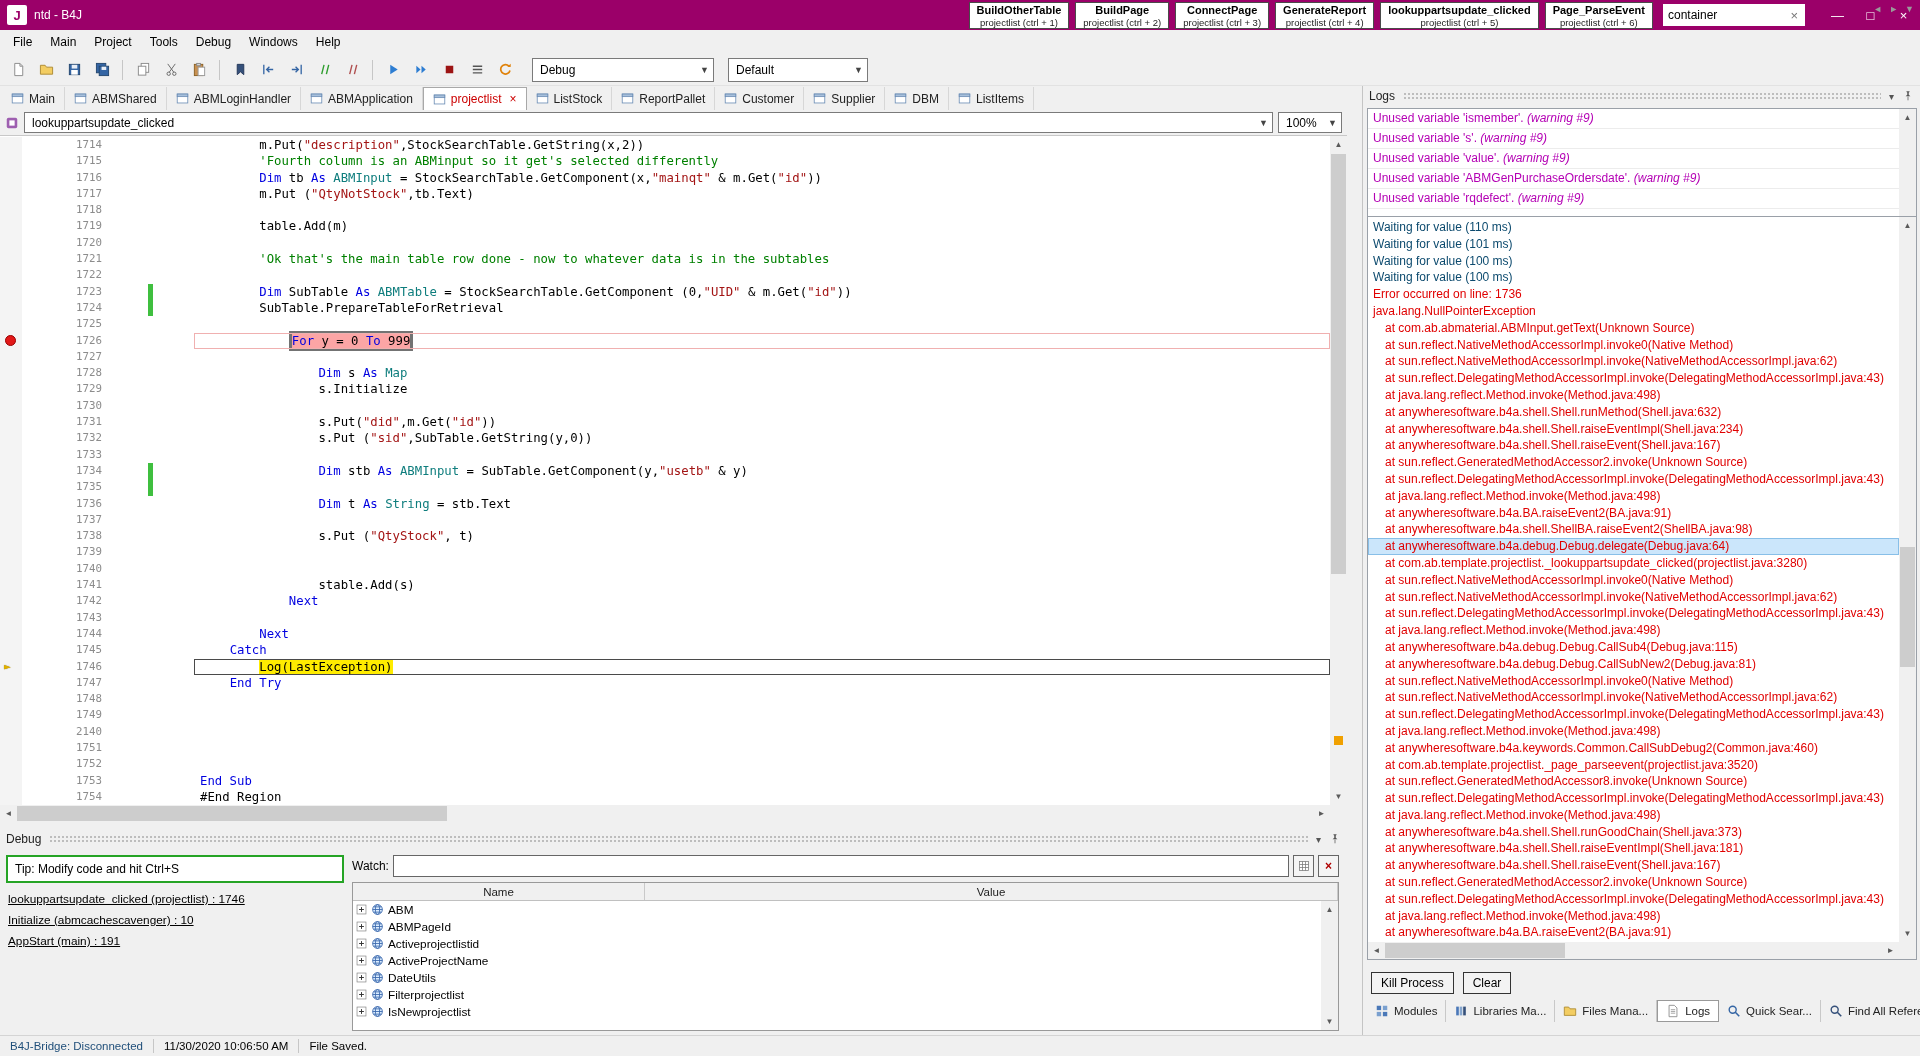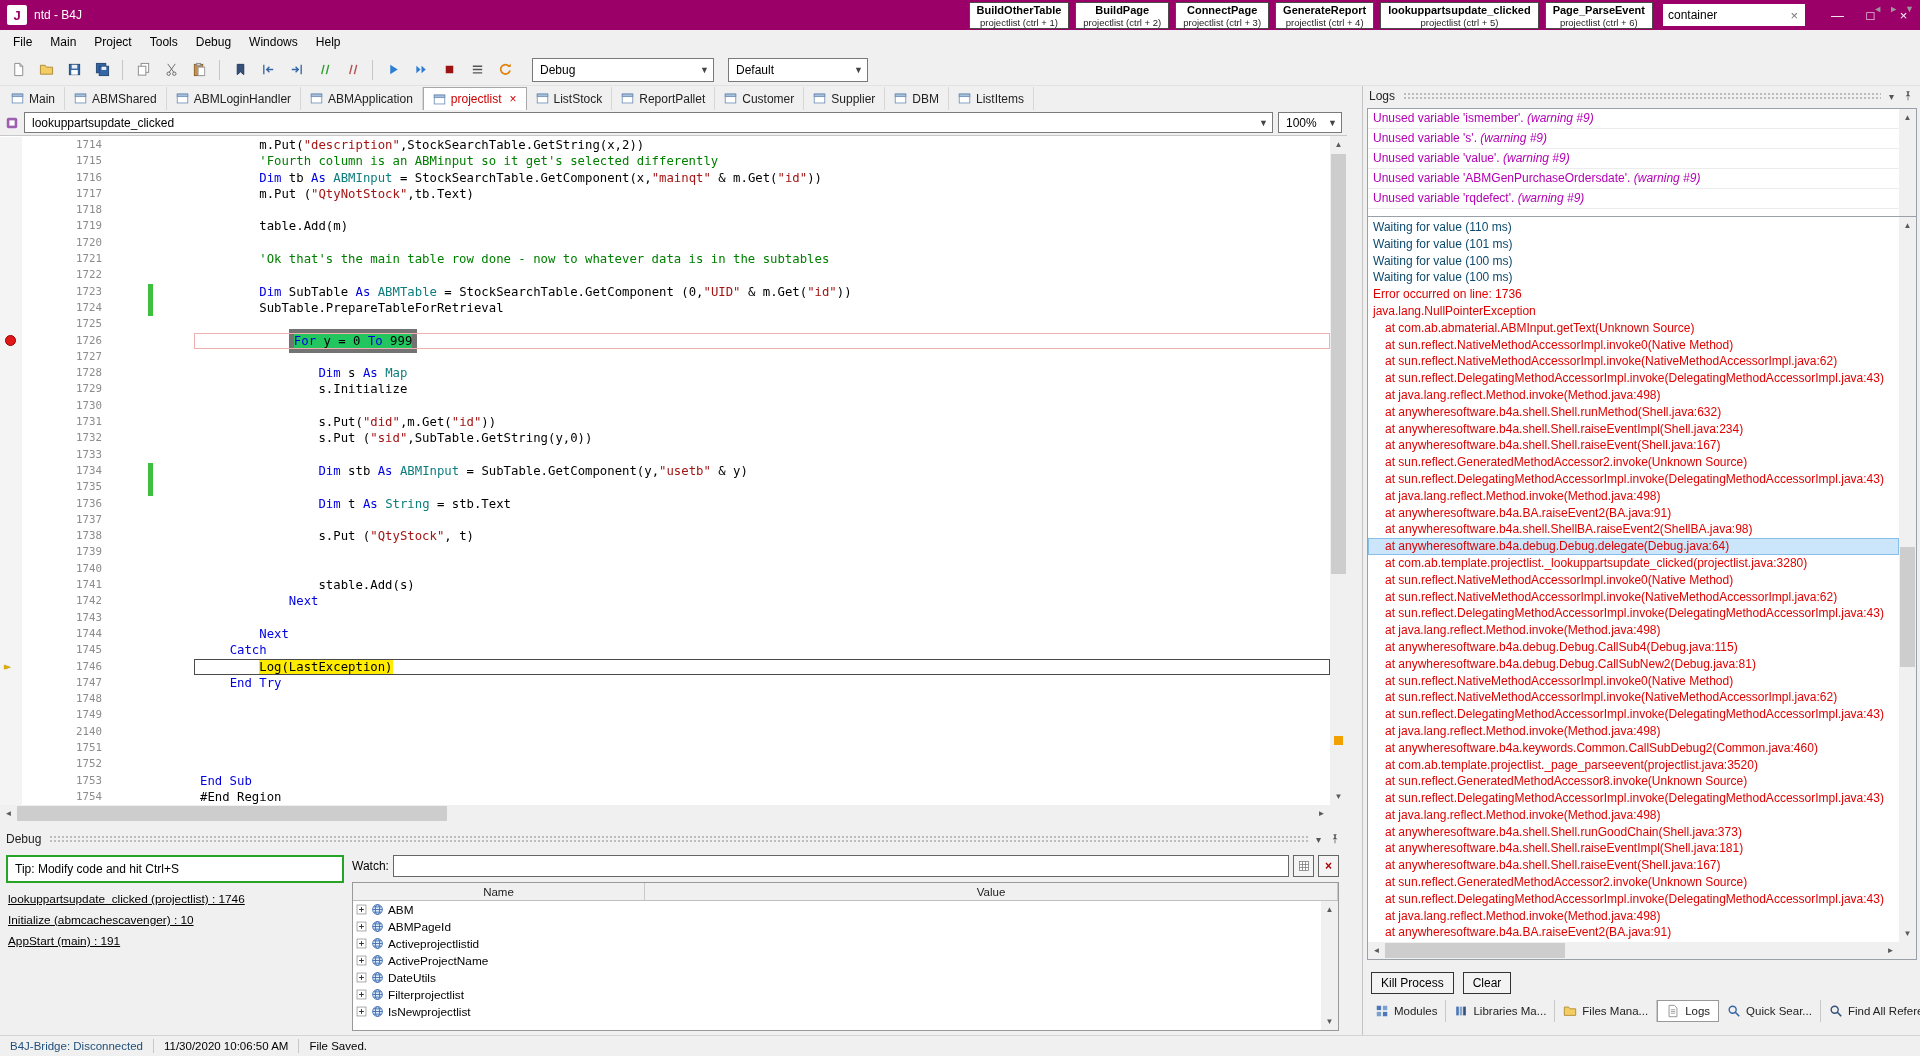--- a/index.html
+++ b/index.html
@@ -60,21 +60,21 @@
     font-size:12.3px; white-space:pre;gap:41px; }
   .cmargin { width:22px; flex:none; background:#f4f4f4; position:relative; }
   .cnum { width:44px; flex:none; text-align:right; padding-right:5px; color:#8c8c8c; font-size:10.8px;
     font-family:"DejaVu Sans Mono", monospace; }
   .cbar { width:5px; flex:none; }
   .cbar.chg { background:#3fbf3f; }
   .ccode { flex:1; padding-left:6px; }
   .tok-k { color:#0000e0; } .tok-t { color:#0e7d7d; } .tok-s { color:#a31515; }
   .tok-c { color:#008000; } .tok-p { color:#000; }
   .crow.bp .ccode { outline:1px solid #f0b0b0; outline-offset:-1px; }
-  .bp-box { background:#22c55e; border:5px solid #737373; }
+  .bp-box { background:#fca5a5; border:3px solid #737373; }
   .crow.exec .ccode { outline:1px solid #4a4a4a; outline-offset:-1px; }
   .exec-box { background:#ffec00; }
   .bp-dot { position:absolute; left:5px; top:2.5px; width:11px; height:11px; border-radius:50%;
     background:#e21818; border:1px solid #990000; }
   .exec-arrow { position:absolute; left:4px; top:0; color:#e0b000; font-size:11px;
     text-shadow:0 0 1px #7a6000; }
 
   
   .sbv { position:absolute; right:0; top:0; bottom:17px; width:17px; background:#f0f0f0; }
   .sbh { position:absolute; left:0; right:17px; bottom:0; height:17px; background:#f0f0f0; display:flex; align-items:center; }

